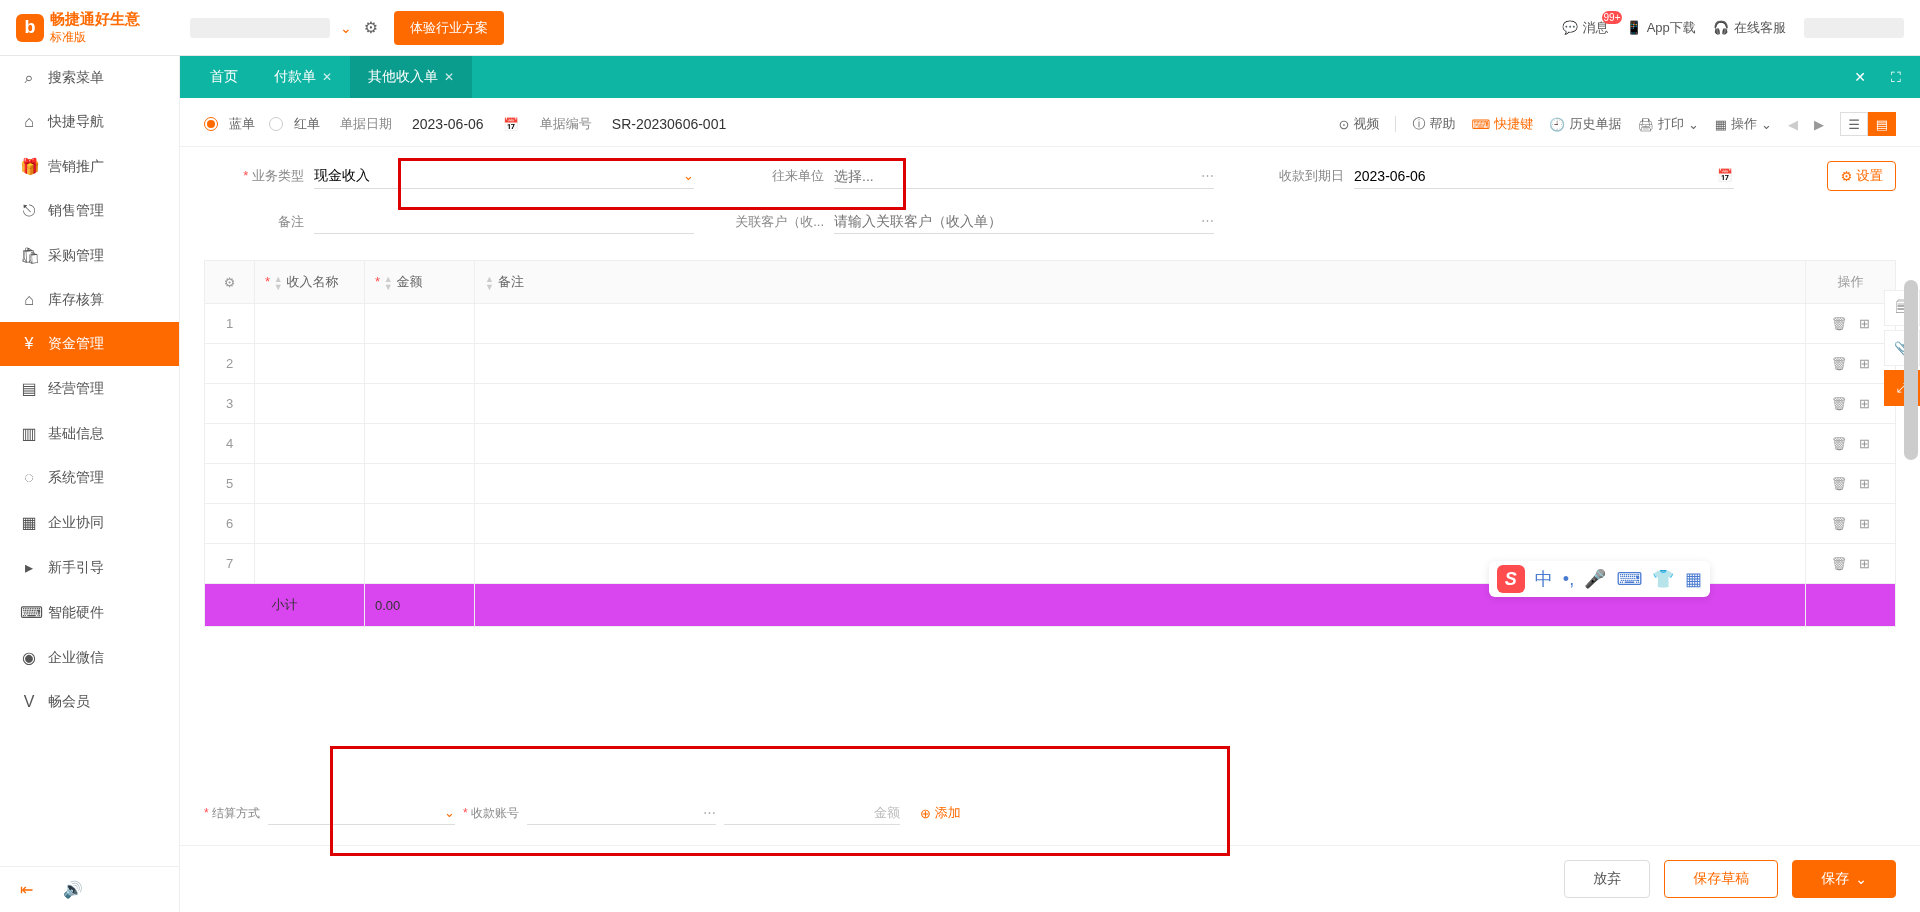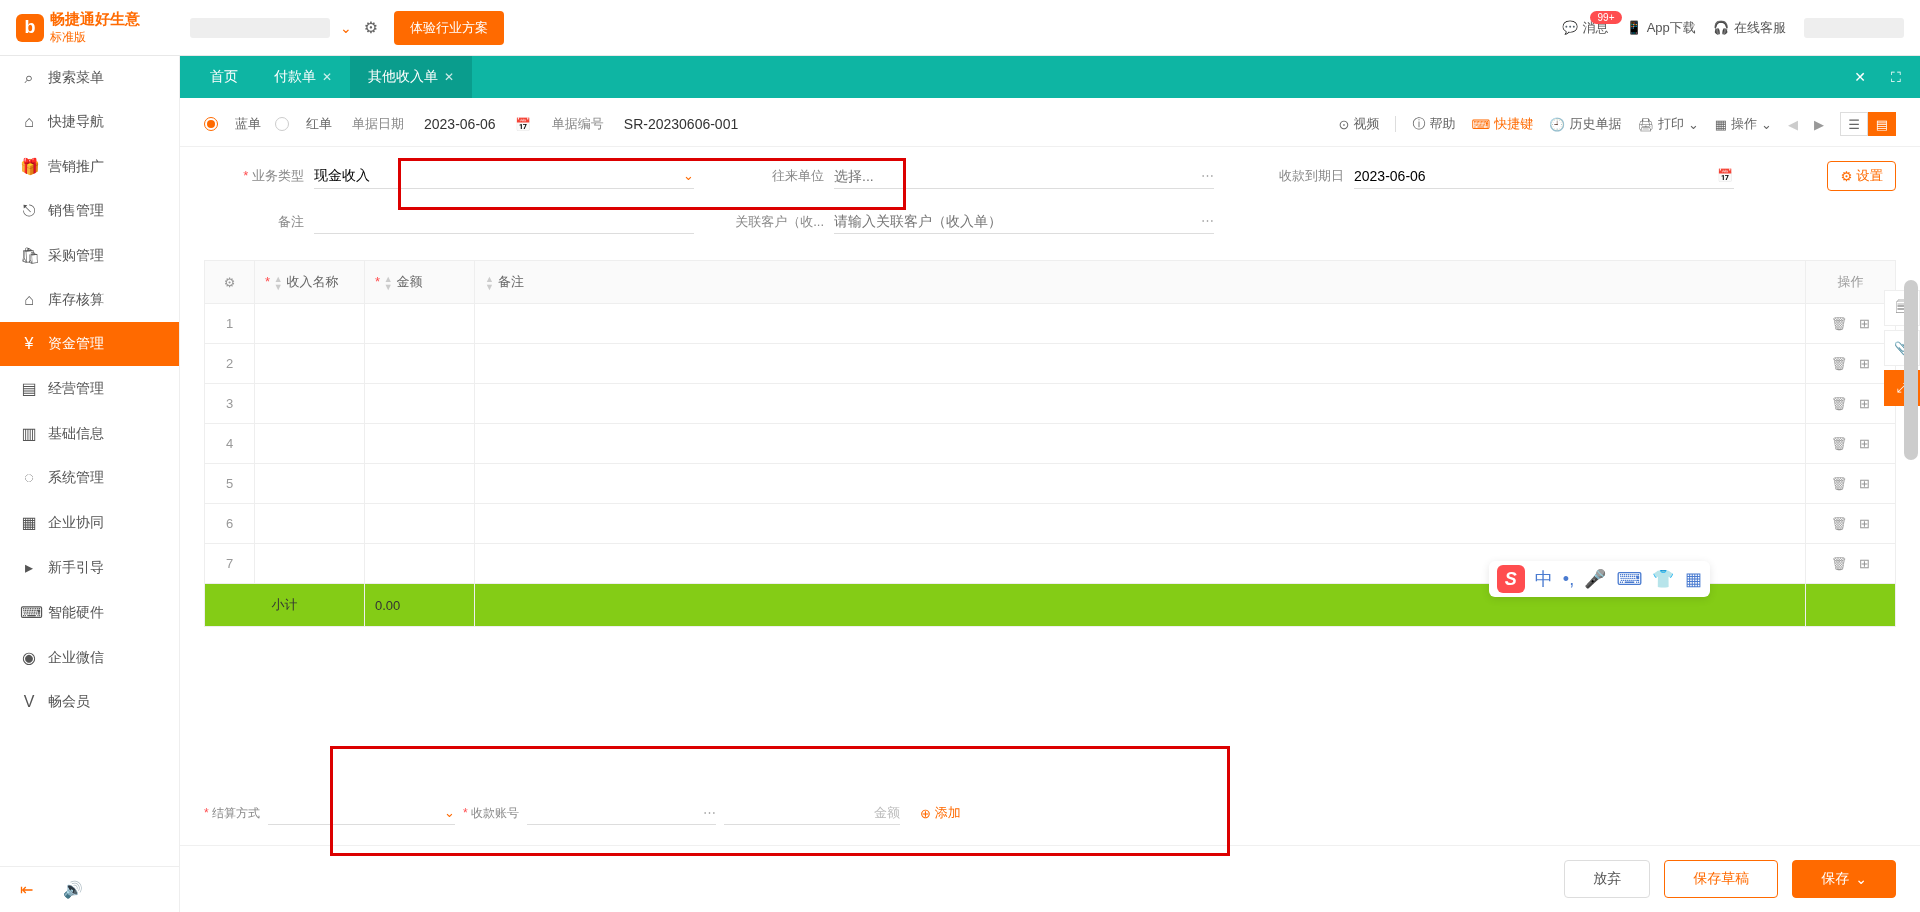--- a/index.html
+++ b/index.html
@@ -12,21 +12,21 @@
 .logo-text { display: flex; flex-direction: column; }
 .logo-main { color: #ff6a00; font-size: 15px; font-weight: 600; }
 .logo-sub { color: #ff6a00; font-size: 12px; }
 .tenant-block { display: flex; align-items: center; gap: 10px; margin-left: 10px; }
 .tenant-name { background: #eee; width: 140px; height: 20px; border-radius: 3px; }
 .chevron-down { color: #ff6a00; font-size: 14px; cursor: pointer; }
 .gear-btn { color: #666; font-size: 16px; cursor: pointer; margin-left: 12px; }
 .try-btn { background: #ff6a00; color: #fff; border: none; padding: 8px 16px; border-radius: 4px; margin-left: 16px; cursor: pointer; font-size: 13px; }
 .header-right { margin-left: auto; display: flex; align-items: center; gap: 18px; }
 .hr-item { display: flex; align-items: center; gap: 4px; color: #555; cursor: pointer; font-size: 13px; position: relative; }
-.badge { position: absolute; top: -8px; right: -14px; background: #ff4d4f; color: #fff; font-size: 10px; padding: 1px 8px; border-radius: 8px; }
+.badge { position: absolute; top: -8px; right: -14px; background: #ff4d4f; color: #fff; font-size: 10px; padding: 1px 2px; border-radius: 8px; }
 .user-block { background: #eee; width: 100px; height: 20px; border-radius: 3px; }
 
 .app-body { display: flex; height: calc(100% - 56px); }
 
 
 .sidebar { width: 180px; background: #fff; border-right: 1px solid #eee; display: flex; flex-direction: column; }
 .side-list { flex: 1; overflow-y: auto; }
 .side-item { display: flex; align-items: center; gap: 10px; padding: 13px 20px; color: #555; cursor: pointer; font-size: 14px; }
 .side-item.active { background: #ff6a00; color: #fff; }
 .side-item .icon { width: 18px; text-align: center; font-size: 16px; }
@@ -40,21 +40,21 @@
 .tab.active { background: #0a9d8d; }
 .tab .close { font-size: 12px; opacity: 0.8; }
 .tabs-bar-right { margin-left: auto; display: flex; align-items: center; gap: 8px; padding-right: 10px; color: #fff; }
 .tb-btn { width: 28px; height: 28px; display: flex; align-items: center; justify-content: center; cursor: pointer; font-size: 14px; }
 
 .content { flex: 1; background: #fff; margin: 0; display: flex; flex-direction: column; overflow: hidden; padding: 0 0 0 0; }
 
 
 .form-header { display: flex; align-items: center; padding: 14px 24px 10px 24px; gap: 20px; border-bottom: 1px solid #f0f0f0; }
 .radio-group { display: flex; gap: 14px; align-items: center; }
-.radio { display: flex; align-items: center; gap: 17px; cursor: pointer; color: #666; }
+.radio { display: flex; align-items: center; gap: 11px; cursor: pointer; color: #666; }
 .radio.selected .dot { border-color: #ff6a00; }
 .radio.selected .dot::after { content: ''; width: 8px; height: 8px; background: #ff6a00; border-radius: 50%; display: block; }
 .radio .dot { width: 14px; height: 14px; border: 1px solid #ccc; border-radius: 50%; display: flex; align-items: center; justify-content: center; }
 .field-label { color: #888; font-size: 13px; }
 .field-value { color: #333; font-size: 14px; }
 .cal-icon { color: #ff6a00; cursor: pointer; }
 .header-tools { margin-left: auto; display: flex; align-items: center; gap: 16px; color: #666; font-size: 13px; }
 .header-tools .tool { display: flex; align-items: center; gap: 4px; cursor: pointer; }
 .header-tools .divider { width: 1px; height: 16px; background: #ddd; }
 .view-toggle { display: flex; gap: 0; }
@@ -79,21 +79,21 @@
 .table-area { flex: 1; padding: 0 24px; overflow: auto; }
 .data-table { width: 100%; border-collapse: collapse; }
 .data-table th, .data-table td { border: 1px solid #eee; padding: 12px 10px; text-align: left; font-size: 13px; }
 .data-table th { background: #fafafa; color: #666; font-weight: normal; position: relative; }
 .data-table th.required::before { content: '* '; color: #ff4d4f; }
 .data-table .row-num { text-align: center; color: #999; width: 50px; }
 .data-table .gear-cell { width: 50px; text-align: center; color: #999; cursor: pointer; }
 .data-table .action-cell { width: 90px; text-align: center; color: #999; }
 .data-table .action-cell span { margin: 0 4px; cursor: pointer; }
 .data-table th .sort-icons { display: inline-block; color: #ccc; font-size: 9px; line-height: 8px; margin-right: 4px; vertical-align: middle; }
-.subtotal-row td { background: #84cc16; font-weight: 500; }
+.subtotal-row td { background: #d946ef; font-weight: 500; }
 
 
 .settle-row { padding: 20px 24px; display: flex; align-items: center; gap: 8px; }
 .settle-field { display: flex; align-items: center; gap: 8px; }
 .settle-field .label { color: #888; font-size: 12px; }
 .settle-field .label.required::before { content: '* '; color: #ff4d4f; }
 .settle-input { border-bottom: 1px solid #ddd; min-width: 150px; padding: 4px 0; display: flex; align-items: center; justify-content: space-between; }
 .settle-input input { border: none; outline: none; width: 100%; font-size: 13px; background: transparent; }
 .settle-input input::placeholder { color: #bbb; text-align: right; }
 .add-btn { color: #ff6a00; cursor: pointer; display: flex; align-items: center; gap: 4px; margin-left: 12px; }

